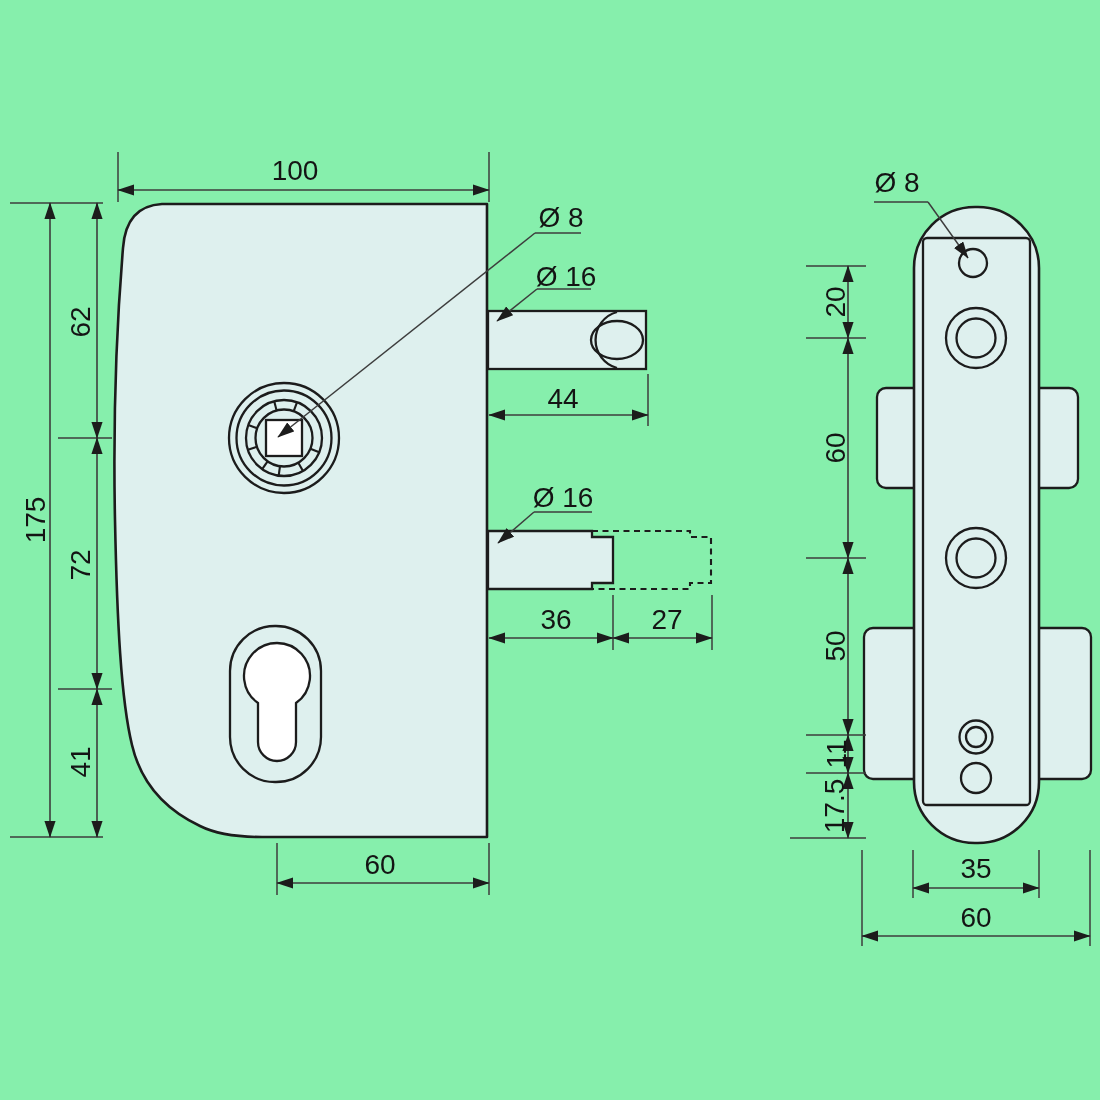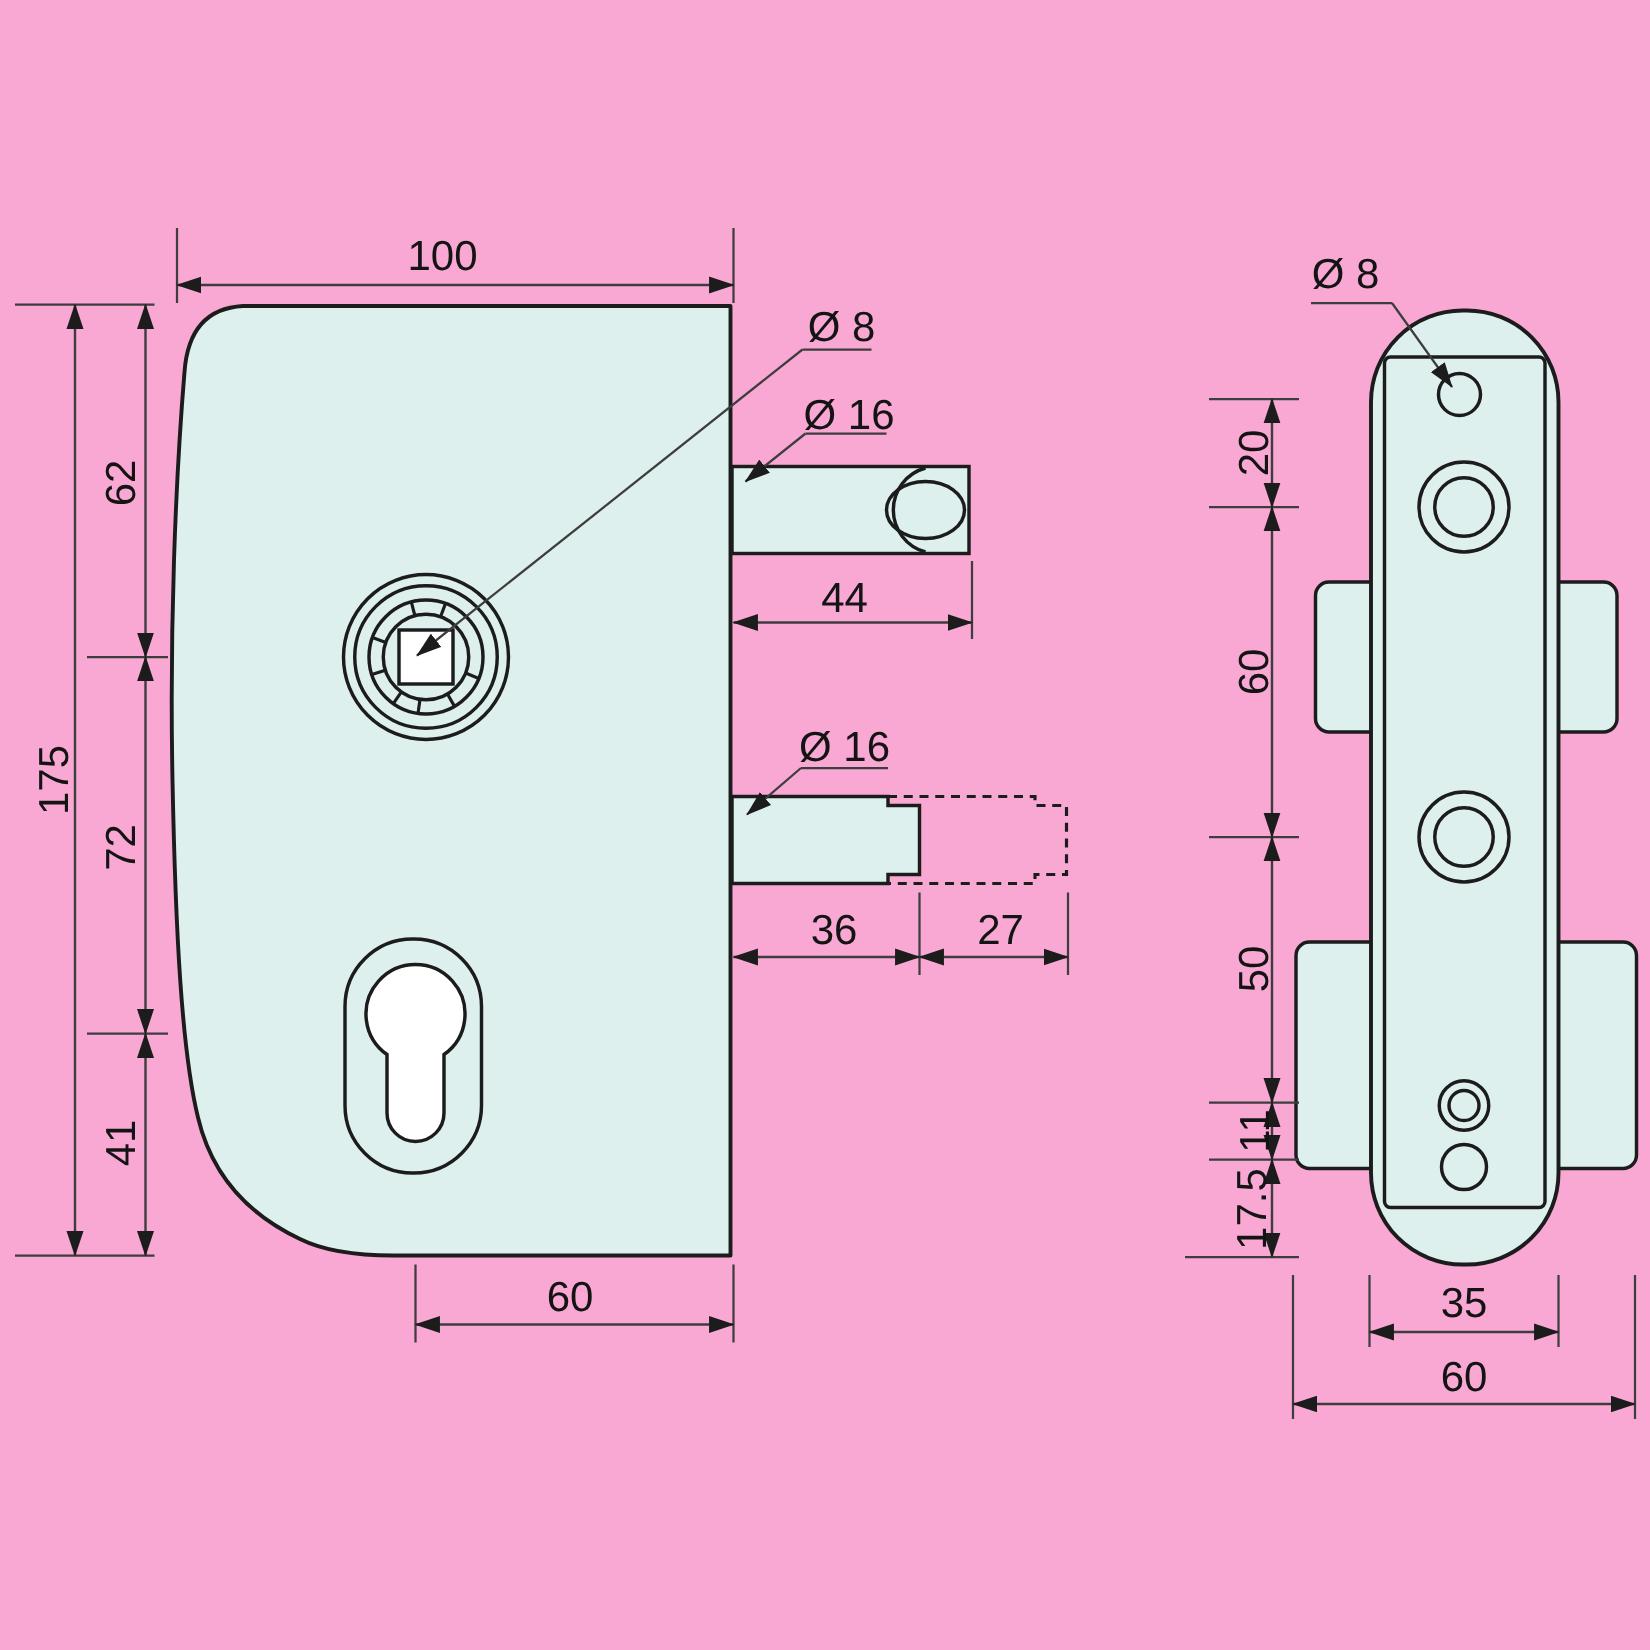--- a/index.html
+++ b/index.html
@@ -1,16 +1,16 @@
 <!DOCTYPE html>
 <html><head>
 <meta charset="utf-8">
 <style>
   html,body { margin:0; padding:0; background:#ffffff; }
-  .stage { width:1100px; height:1100px; position:relative; background:#f9a8d4; }
+  .stage { width:1100px; height:1100px; position:relative; background:#86efac; }
   svg text {
     font-family:"Liberation Sans", sans-serif;
     font-size:28px;
     fill:#141414;
     text-anchor:middle;
   }
   .outline  { fill:#def0ee; stroke:#1c1c1c; stroke-width:2.6; stroke-linejoin:round; }
   .detail   { fill:none;    stroke:#1c1c1c; stroke-width:2.3; }
   .filldet  { fill:#def0ee; stroke:#1c1c1c; stroke-width:2.3; }
   .white    { fill:#ffffff; stroke:#1c1c1c; stroke-width:2.3; }

